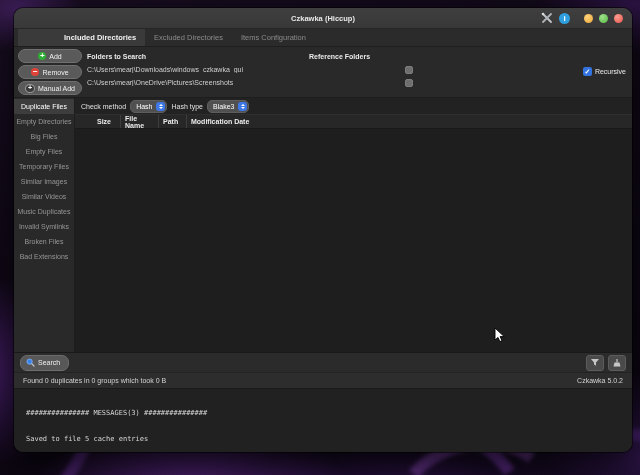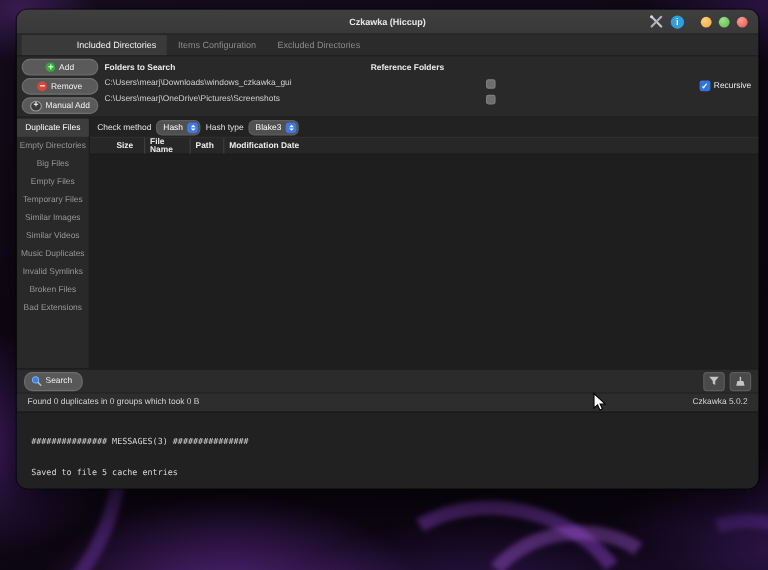--- a/index.html
+++ b/index.html
@@ -20,42 +20,42 @@
       radial-gradient(200px 120px at 101% 96%, rgba(85,38,135,.45), transparent 70%),
       linear-gradient(160deg,#170d20 0%,#0e0714 45%,#0a0510 100%);
   }
   .arc{position:absolute;border-radius:50%;border:12px solid transparent;filter:blur(2px);}
   .arc1{left:300px;top:418px;width:210px;height:170px;border-top-color:rgba(160,75,230,.4);transform:rotate(12deg);}
   .arc2{left:392px;top:438px;width:150px;height:120px;border-top-color:rgba(190,100,250,.35);transform:rotate(-8deg);}
   .arc3{left:-60px;top:270px;width:140px;height:230px;border-right-color:rgba(140,65,210,.35);transform:rotate(14deg);}
   .arc4{left:540px;top:430px;width:160px;height:140px;border-top-color:rgba(120,55,190,.3);transform:rotate(25deg);}
 
   
-  .window{position:absolute;left:14px;top:8px;width:618px;height:399px;
+  .window{position:absolute;left:14px;top:8px;width:618px;height:444px;
     background:#232323;border-radius:9px;overflow:hidden;
     box-shadow:0 12px 34px rgba(0,0,0,.65), 0 0 0 1px rgba(0,0,0,.55);
     display:flex;flex-direction:column;color:#ddd;}
   
   .titlebar{height:20px;flex:0 0 20px;background:linear-gradient(#3f3f3f,#383838);
     position:relative;display:flex;align-items:center;border-bottom:1px solid #262626;}
   .wtitle{position:absolute;left:0;right:0;text-align:center;font-size:7.5px;color:#e8e8e8;font-weight:700;}
   .tb-icons{margin-left:auto;display:flex;align-items:center;gap:6px;padding-right:9px;z-index:2;}
   .tb-tools{width:13px;height:13px;display:flex;align-items:center;justify-content:center;}
   .tb-info{width:11px;height:11px;border-radius:50%;background:#2f9fe0;color:#fff;
     font-size:8px;font-weight:700;display:flex;align-items:center;justify-content:center;margin-right:8px;}
   .dot{width:9px;height:9px;border-radius:50%;}
   .dot.y{background:radial-gradient(circle at 35% 30%,#ffd27a,#eda93a);}
   .dot.g{background:radial-gradient(circle at 35% 30%,#9fe08a,#58bb45);}
   .dot.r{background:radial-gradient(circle at 35% 30%,#ff9d90,#e5544a);}
 
   
   .tabbar{height:17px;flex:0 0 17px;background:#2b2b2b;display:flex;align-items:stretch;
     padding-left:4px;border-bottom:1px solid #1e1e1e;}
   .tab{padding:0 9px;display:flex;align-items:center;font-size:7.5px;color:#8b8b8b;cursor:default;}
-  .tab.active{background:#3a3a3a;color:#f2f2f2;font-weight:400;padding-left:46px;}
+  .tab.active{background:#3a3a3a;color:#f2f2f2;font-weight:700;padding-left:46px;}
 
   
   .toppanel{height:50px;flex:0 0 50px;background:#292929;display:flex;position:relative;}
   .btncol{width:64px;flex:0 0 64px;padding:2px 1px 2px 4px;display:flex;flex-direction:column;gap:2px;}
   .dirbtn{height:13px;border-radius:7px;background:#5a5a5a;border:1px solid #6f6f6f;
     color:#f2f2f2;font-size:7px;display:flex;align-items:center;justify-content:center;gap:3px;padding:0 2px;}
   .cir{width:8px;height:8px;border-radius:50%;color:#fff;font-size:8px;line-height:8px;
     display:flex;align-items:center;justify-content:center;font-weight:700;flex:0 0 8px;}
   .cir.add{background:#2fae35;}
   .cir.rem{background:#df4438;}
@@ -144,24 +144,24 @@
       <div class="dot g"></div>
       <div class="dot r"></div>
     </div>
   </div>
 
   <div class="tabbar">
     <div class="tab active">
       <span>Included Directories</span>
     </div>
     <div class="tab">
+      <span>Excluded Directories</span>
+    </div>
+    <div class="tab">
       <span>Items Configuration</span>
-    </div>
-    <div class="tab">
-      <span>Excluded Directories</span>
     </div>
   </div>
 
   <div class="toppanel">
     <div class="btncol">
       <div class="dirbtn">
         <span class="cir add">
             <span>+</span>
           </span>
         <span>Add</span>

